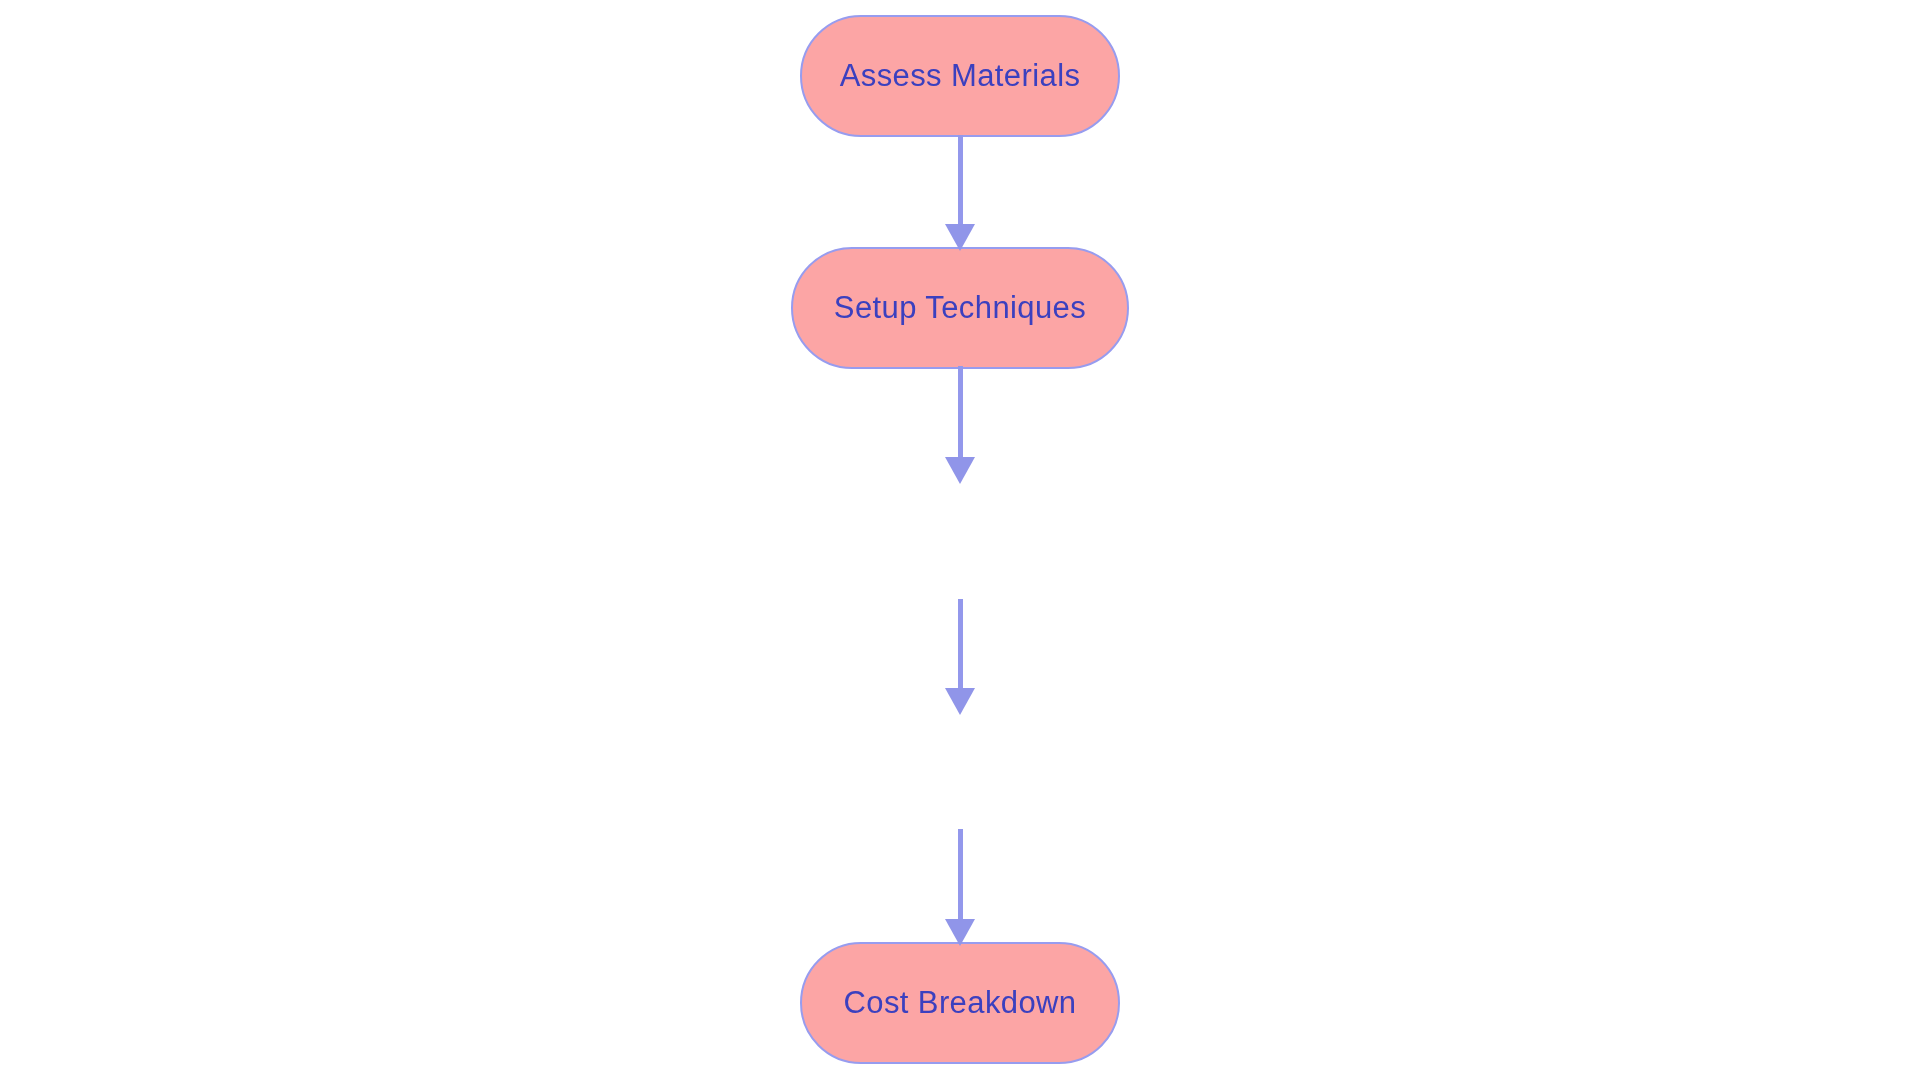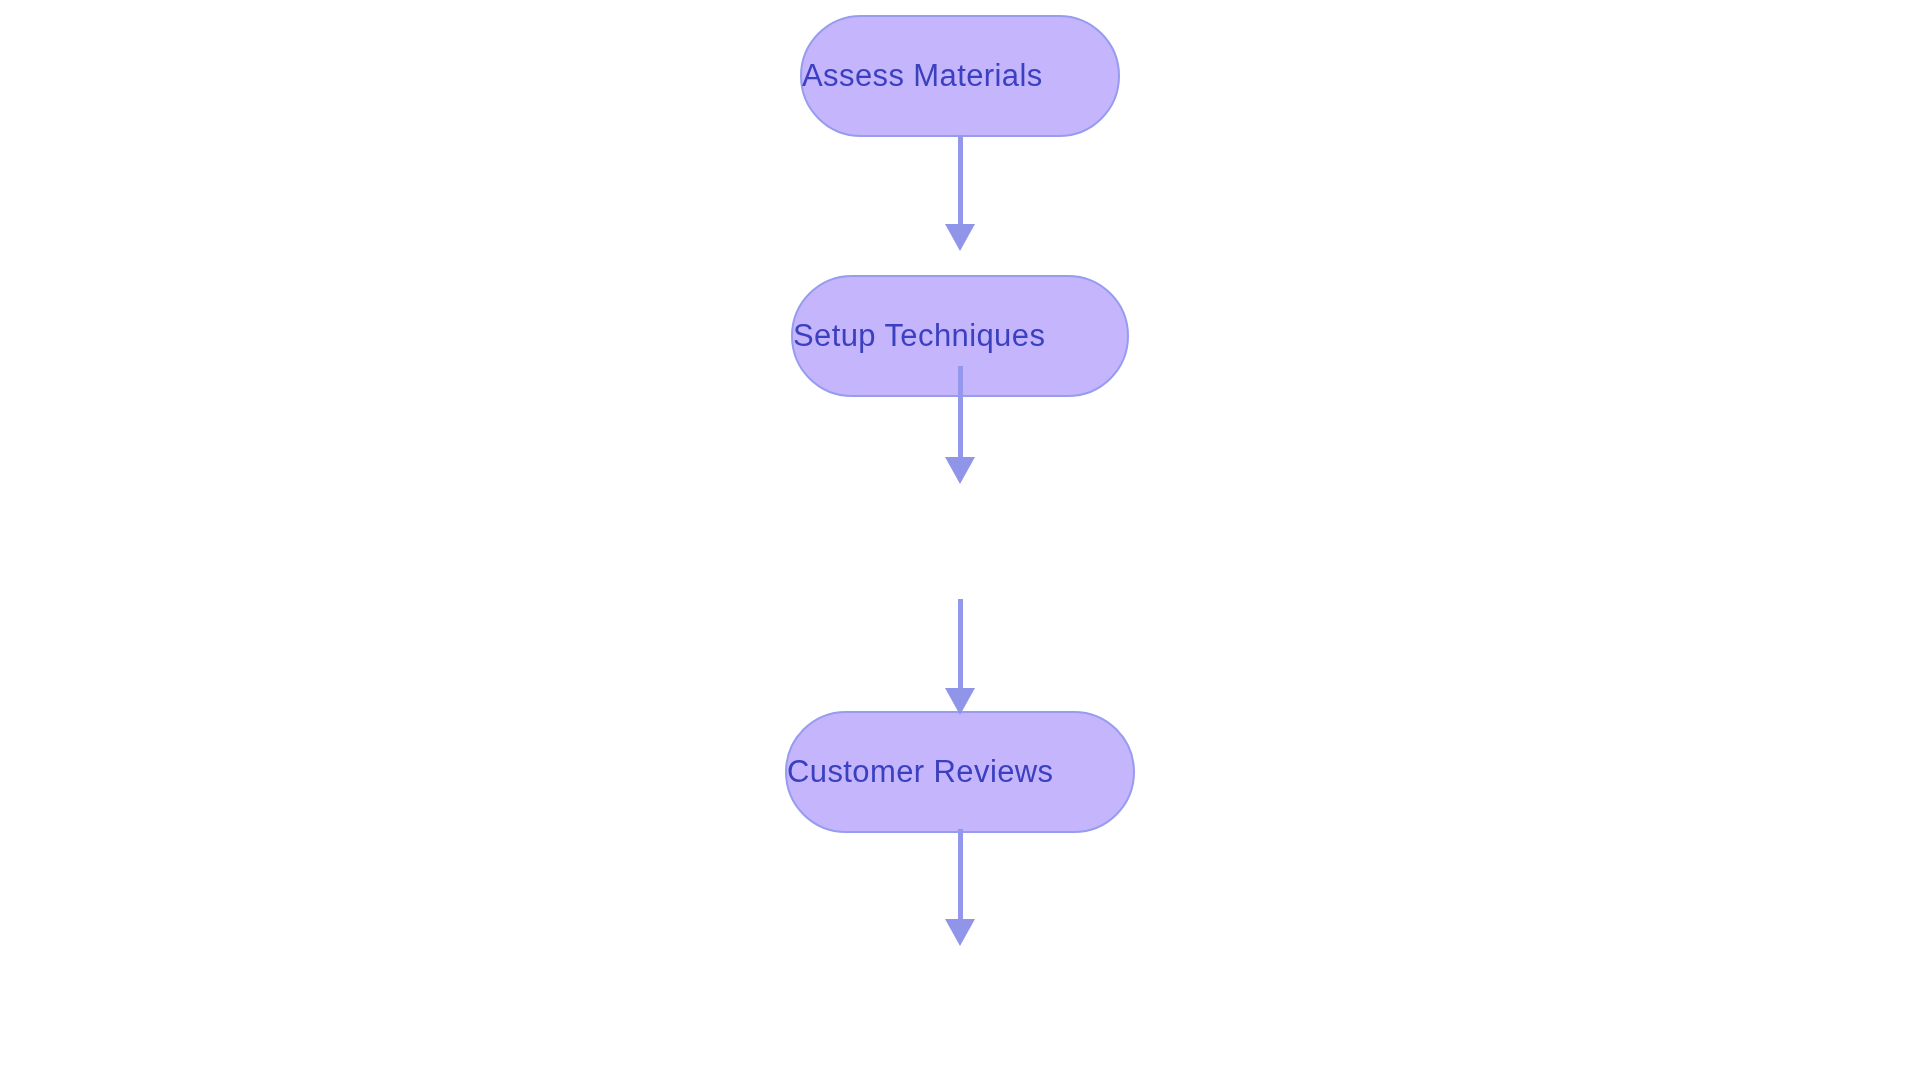--- a/index.html
+++ b/index.html
@@ -16,26 +16,26 @@
     width: 1920px;
     height: 1083px;
     background: #ffffff;
   }
   .flow-node {
     position: absolute;
     left: 50%;
     transform: translateX(-50%);
     height: 122px;
     border-radius: 62px;
-    background: #c4b5fd;
+    background: #fca5a5;
     border: 2px solid #979cef;
     box-sizing: border-box;
     display: flex;
     align-items: center;
-    justify-content: flex-start;
+    justify-content: center;
     color: #3b40bf;
     font-size: 31px;
     letter-spacing: 0.4px;
     white-space: nowrap;
     z-index: 2;
   }
   .connector {
     position: absolute;
     left: 50%;
     transform: translateX(-50%);
@@ -51,21 +51,21 @@
   }
   .connector .arrowhead {
     width: 0;
     height: 0;
     border-left: 15px solid transparent;
     border-right: 15px solid transparent;
     border-top: 27px solid #9095e9;
   }
   
   #node-0 { top: 15px;  width: 320px; }
-  #node-1 { top: 247px; width: 338px; margin-top: 28px; }
+  #node-1 { top: 247px; width: 338px; }
   #node-2 { top: 480px; width: 474px; }
   #node-3 { top: 711px; width: 350px; }
   #node-4 { top: 942px; width: 320px; }
   #conn-0 { top: 135px; height: 116px; }
   #conn-1 { top: 366px; height: 118px; }
   #conn-2 { top: 599px; height: 116px; }
   #conn-3 { top: 829px; height: 117px; }
 </style>
 </head>
 <body>
@@ -89,23 +89,23 @@
     <div class="line"></div>
     <div class="arrowhead"></div>
   </div>
 
 
   <div class="connector" id="conn-2">
     <div class="line"></div>
     <div class="arrowhead"></div>
   </div>
 
-  <div class="flow-node" id="node-3">
-    <span>Customer Reviews</span>
-  </div>
 
   <div class="connector" id="conn-3">
     <div class="line"></div>
     <div class="arrowhead"></div>
   </div>
 
+  <div class="flow-node" id="node-4">
+    <span>Cost Breakdown</span>
+  </div>
 
 </div>
 
 </body></html>

